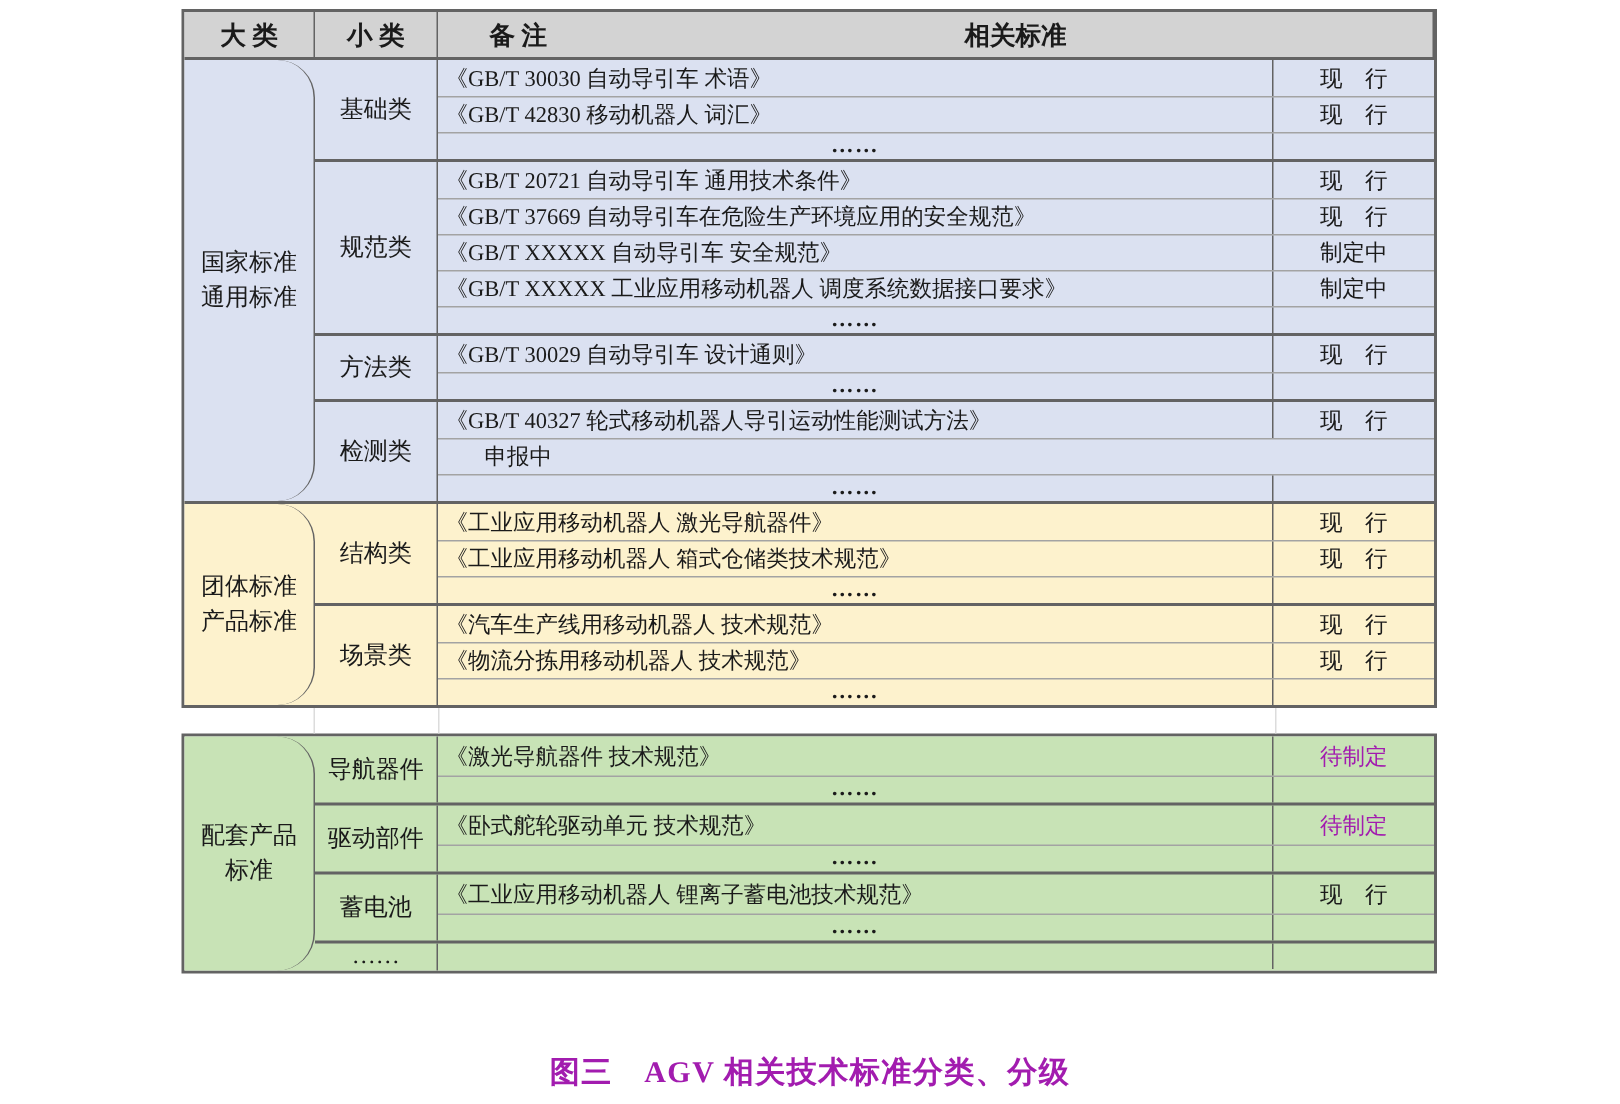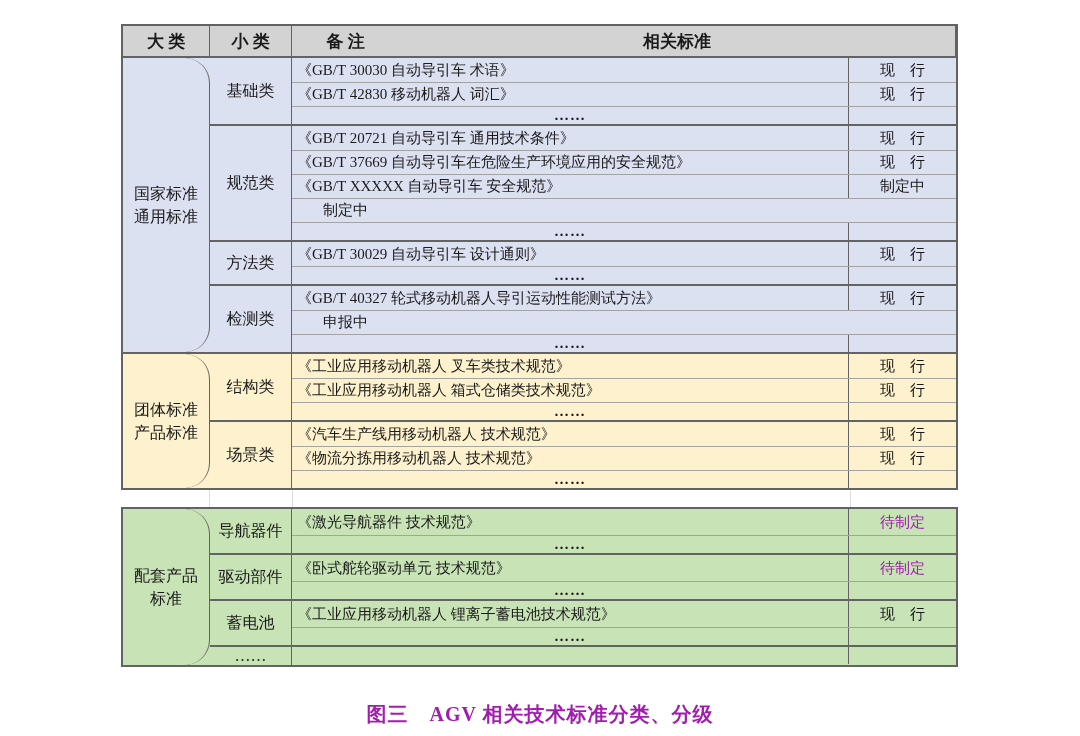--- a/index.html
+++ b/index.html
@@ -6,21 +6,21 @@
   html, body { width: 1080px; height: 736px; background: #ffffff; }
   body {
     font-family: "Liberation Serif", "DejaVu Serif", serif;
     color: #1a1a1a;
     position: relative;
     overflow: hidden;
   }
   .tablewrap {
     position: absolute;
     left: 121px;
-    top: 24px;
+    top: 6px;
     width: 837px;
   }
   .block {
     border: 2px solid #636363;
     background: #ffffff;
   }
   
   .thead {
     display: flex;
     height: 32px;
@@ -147,20 +147,21 @@
             </div>
             <div class="trow">
               <div class="cell std">《GB/T 37669 自动导引车在危险生产环境应用的安全规范》</div>
               <div class="cell note">现　行</div>
             </div>
             <div class="trow">
               <div class="cell std">《GB/T XXXXX 自动导引车 安全规范》</div>
               <div class="cell note">制定中</div>
             </div>
             <div class="trow">
+              <div class="cell std">《GB/T XXXXX 工业应用移动机器人 调度系统数据接口要求》</div>
               <div class="cell note">制定中</div>
             </div>
             <div class="trow dots">
               <div class="cell std">……</div>
               <div class="cell note"></div>
             </div>
           </div>
         </div>
 
         <div class="group">
@@ -199,21 +200,21 @@
 
     <div class="section sec-yellow">
       <div class="cat">团体标准
 产品标准</div>
       <div class="groups">
 
         <div class="group">
           <div class="subcat">结构类</div>
           <div class="rows">
             <div class="trow">
-              <div class="cell std">《工业应用移动机器人 叉车类技术规范》</div>
+              <div class="cell std">《工业应用移动机器人 激光导航器件》</div>
               <div class="cell note">现　行</div>
             </div>
             <div class="trow">
               <div class="cell std">《工业应用移动机器人 箱式仓储类技术规范》</div>
               <div class="cell note">现　行</div>
             </div>
             <div class="trow dots">
               <div class="cell std">……</div>
               <div class="cell note"></div>
             </div>

